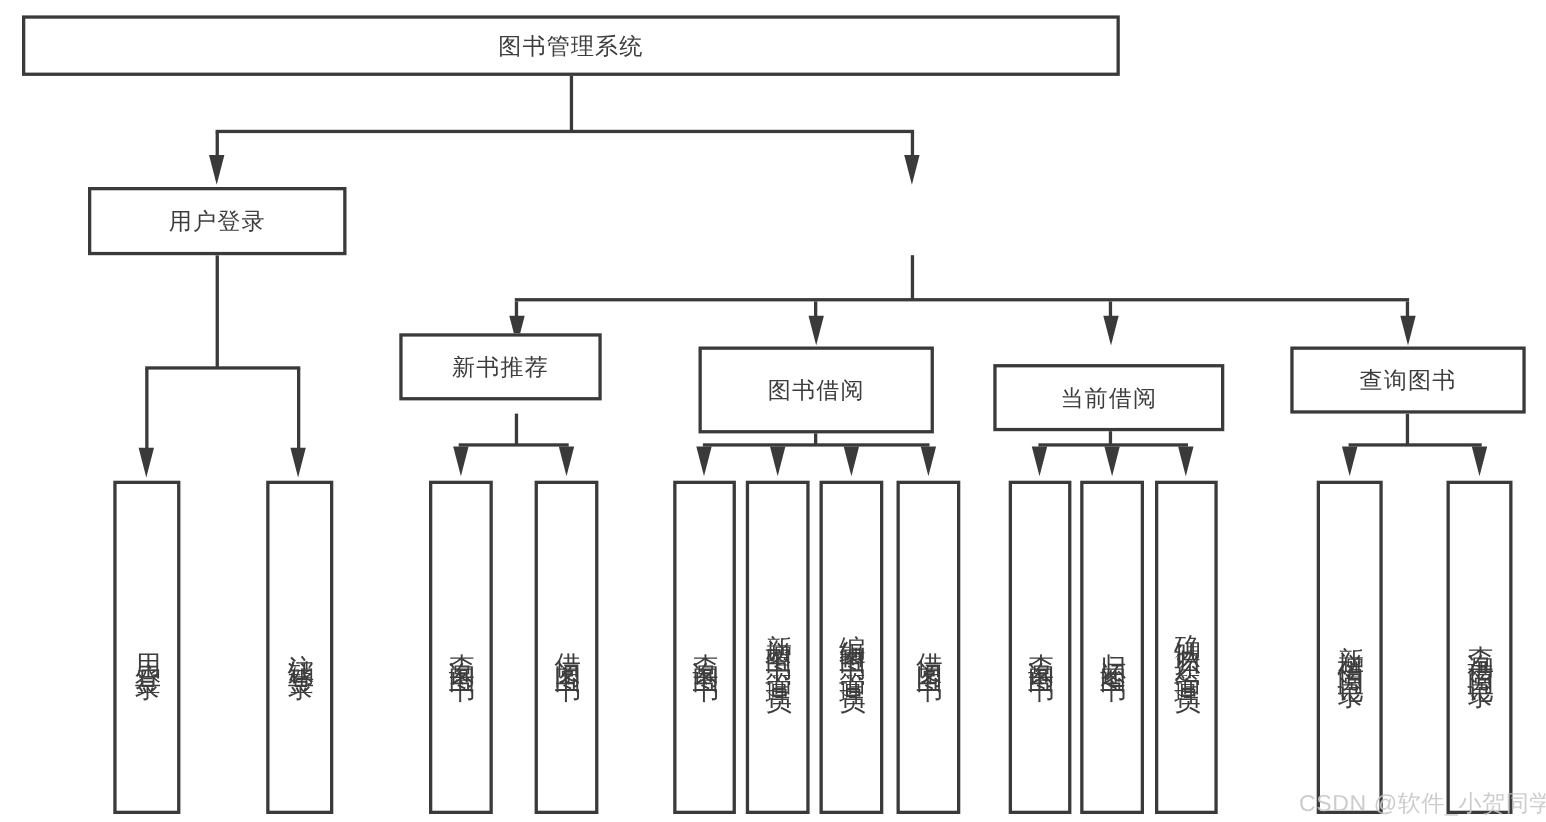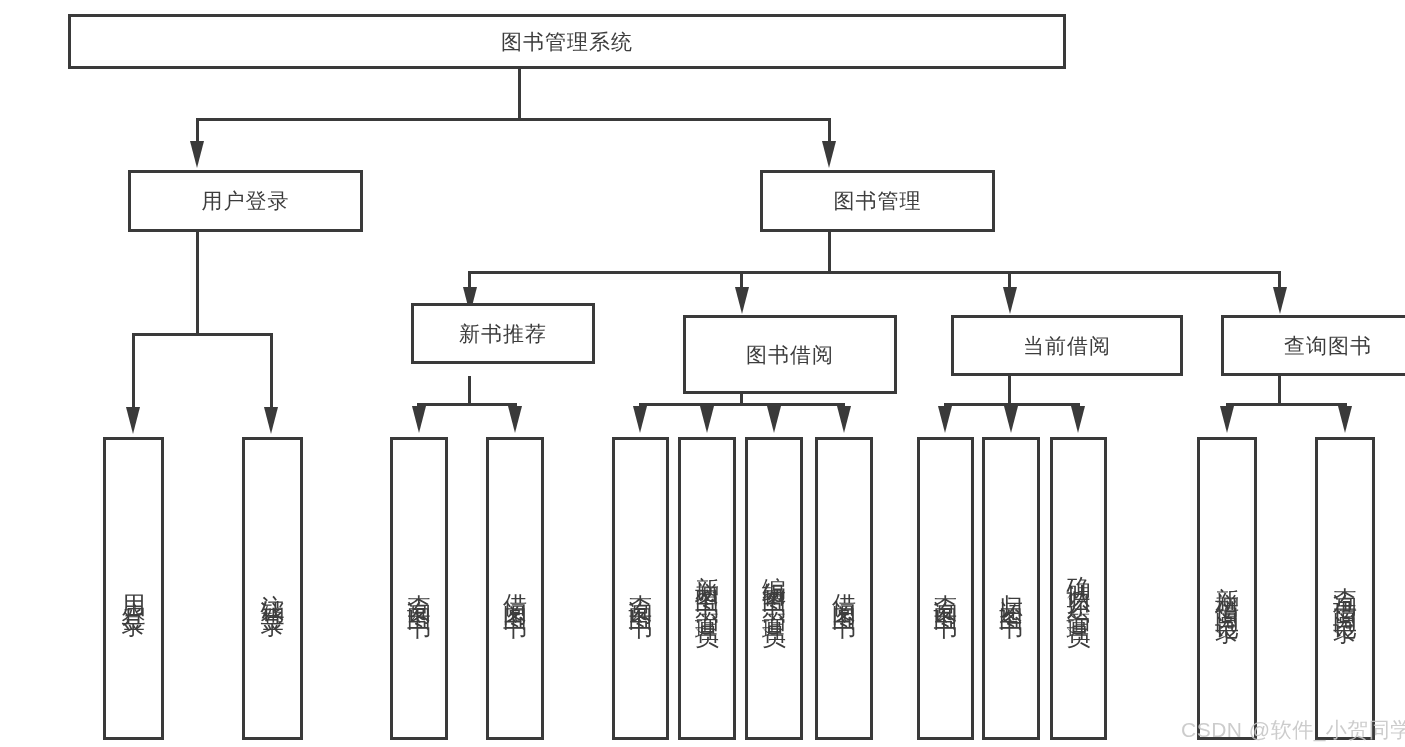--- a/index.html
+++ b/index.html
@@ -16,21 +16,20 @@
   .box{
     position:absolute;
     box-sizing:border-box;
     background:#ffffff;
     border:3px solid var(--line,#3a3a3a);
     display:flex;align-items:center;justify-content:center;
     color:var(--text,#3d3d3d);
     font-size:21px;
     letter-spacing:1px;
     z-index:2;
-    margin-left:48px;
   }
   .vbox{
     position:absolute;
     box-sizing:border-box;
     top:437px;height:303px;
     background:#ffffff;
     border:3px solid var(--line,#3a3a3a);
     display:flex;align-items:center;justify-content:center;
     color:var(--text,#3d3d3d);
     z-index:2;
@@ -76,23 +75,20 @@
   <div class="vl" style="left:518px;top:68px;height:52px"></div>
   <div class="hl" style="left:196px;top:118px;width:635px"></div>
   <div class="vl" style="left:196px;top:120px;height:23px"></div>
   <div class="vl" style="left:828px;top:120px;height:23px"></div>
   <div class="ah" style="left:190px;top:141px"></div>
   <div class="ah" style="left:822px;top:141px"></div>
 
   <div class="box" style="left:80px;top:170px;width:235px;height:62px">
     <span>用户登录</span>
   </div>
-  <div class="box" style="left:712px;top:170px;width:235px;height:62px">
-    <span>图书管理</span>
-  </div>
 
   <div class="vl" style="left:196px;top:232px;height:103px"></div>
   <div class="hl" style="left:132px;top:333px;width:141px"></div>
   <div class="vl" style="left:132px;top:335px;height:73px"></div>
   <div class="vl" style="left:270px;top:335px;height:73px"></div>
   <div class="ah" style="left:126px;top:407px"></div>
   <div class="ah" style="left:264px;top:407px"></div>
 
   <div class="vl" style="left:828px;top:232px;height:41px"></div>
   <div class="hl" style="left:468px;top:271px;width:813px"></div>
@@ -104,21 +100,21 @@
   <div class="ah" style="left:735px;top:287px"></div>
   <div class="ah" style="left:1003px;top:287px"></div>
   <div class="ah" style="left:1273px;top:287px"></div>
 
   <div class="box" style="left:363px;top:303px;width:184px;height:61px">
     <span>新书推荐</span>
   </div>
   <div class="box" style="left:635px;top:315px;width:214px;height:79px">
     <span>图书借阅</span>
   </div>
-  <div class="box" style="left:903px;top:315px;width:232px;height:61px">
+  <div class="box" style="left:903px;top:331px;width:210px;height:61px">
     <span>当前借阅</span>
   </div>
   <div class="box" style="left:1173px;top:315px;width:214px;height:61px">
     <span>查询图书</span>
   </div>
 
   <div class="vl" style="left:468px;top:376px;height:29px"></div>
   <div class="hl" style="left:417px;top:403px;width:100px"></div>
   <div class="ah" style="left:412px;top:406px"></div>
   <div class="ah" style="left:508px;top:406px"></div>

